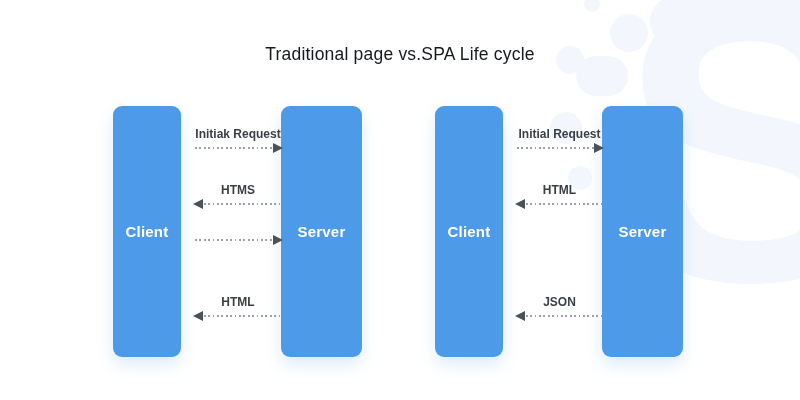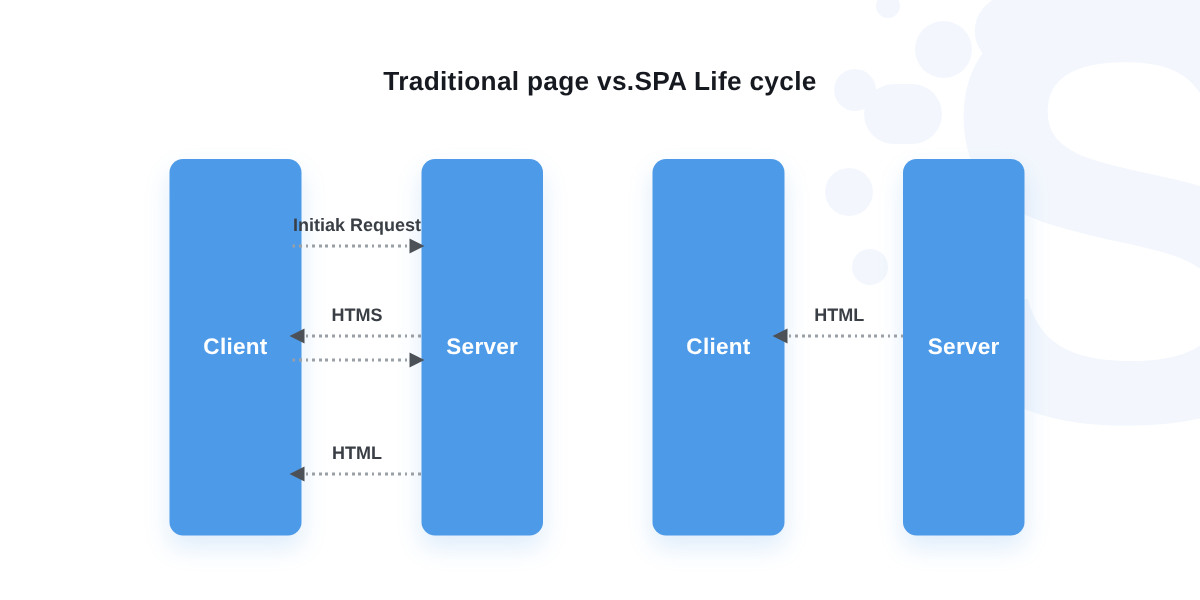--- a/index.html
+++ b/index.html
@@ -19,27 +19,27 @@
   }
   .wm-circle{border-radius:50%;background:var(--watermark-blue,#F3F7FD);position:absolute;}
   .wm-band{
     position:absolute;background:var(--watermark-blue,#F3F7FD);
     border-radius:40px;transform:rotate(-14deg);
   }
   
   .title{
     position:absolute;left:0;right:0;top:44px;
     text-align:center;
-    font-size:17.5px;font-weight:700;
+    font-size:17.5px;font-weight:400;
     color:var(--title-dark,#16191F);
     letter-spacing:.2px;
   }
   
   .node{
-    position:absolute;top:106px;width:88px;height:251px;
+    position:absolute;top:106px;width:68px;height:251px;
     background:var(--box-blue,#4D9AE8);
     border-radius:9px;
     display:flex;align-items:center;justify-content:center;
     box-shadow:0 8px 16px rgba(77,154,232,.18);
   }
   .node span{
     color:#ffffff;font-size:15px;font-weight:700;letter-spacing:.2px;
   }
   .l-client{left:113px;}
   .l-server{left:281px;width:81px;}
@@ -64,21 +64,21 @@
   .arrow.right .head{
     right:-2px;
     border-left:10px solid var(--arrowhead-gray,#4C5158);
   }
   .arrow.left .head{
     left:-2px;
     border-right:10px solid var(--arrowhead-gray,#4C5158);
   }
   .lg{left:195px;width:86px;}  
   .rg{left:517px;width:85px;}  
-  .row1{top:143px;} .row2{top:183px;margin-top:20px;} .row3{top:239px;} .row4{top:295px;}
+  .row1{top:127px;} .row2{top:183px;} .row3{top:239px;} .row4{top:295px;}
 </style>
 </head>
 <body>
 
 <div id="stage">
 
   <div class="wm wm-s">S</div>
   <div class="wm-band" style="left:648px;top:-18px;width:170px;height:48px;"></div>
   <div class="wm-circle" style="left:610px;top:14px;width:38px;height:38px;"></div>
   <div class="wm-circle" style="left:584px;top:-4px;width:16px;height:16px;"></div>
@@ -120,20 +120,32 @@
       </div>
   </div>
 
   <div class="node r-client">
     <span>Client</span>
   </div>
   <div class="node r-server">
     <span>Server</span>
   </div>
 
+  <div class="arrow right rg row1">
+    <div class="lbl">Initial Request</div>
+    <div class="line">
+        <i class="head"></i>
+      </div>
+  </div>
   <div class="arrow left rg row2">
     <div class="lbl">HTML</div>
+    <div class="line">
+        <i class="head"></i>
+      </div>
+  </div>
+  <div class="arrow left rg row4">
+    <div class="lbl">JSON</div>
     <div class="line">
         <i class="head"></i>
       </div>
   </div>
 
 </div>
 
 </body></html>

